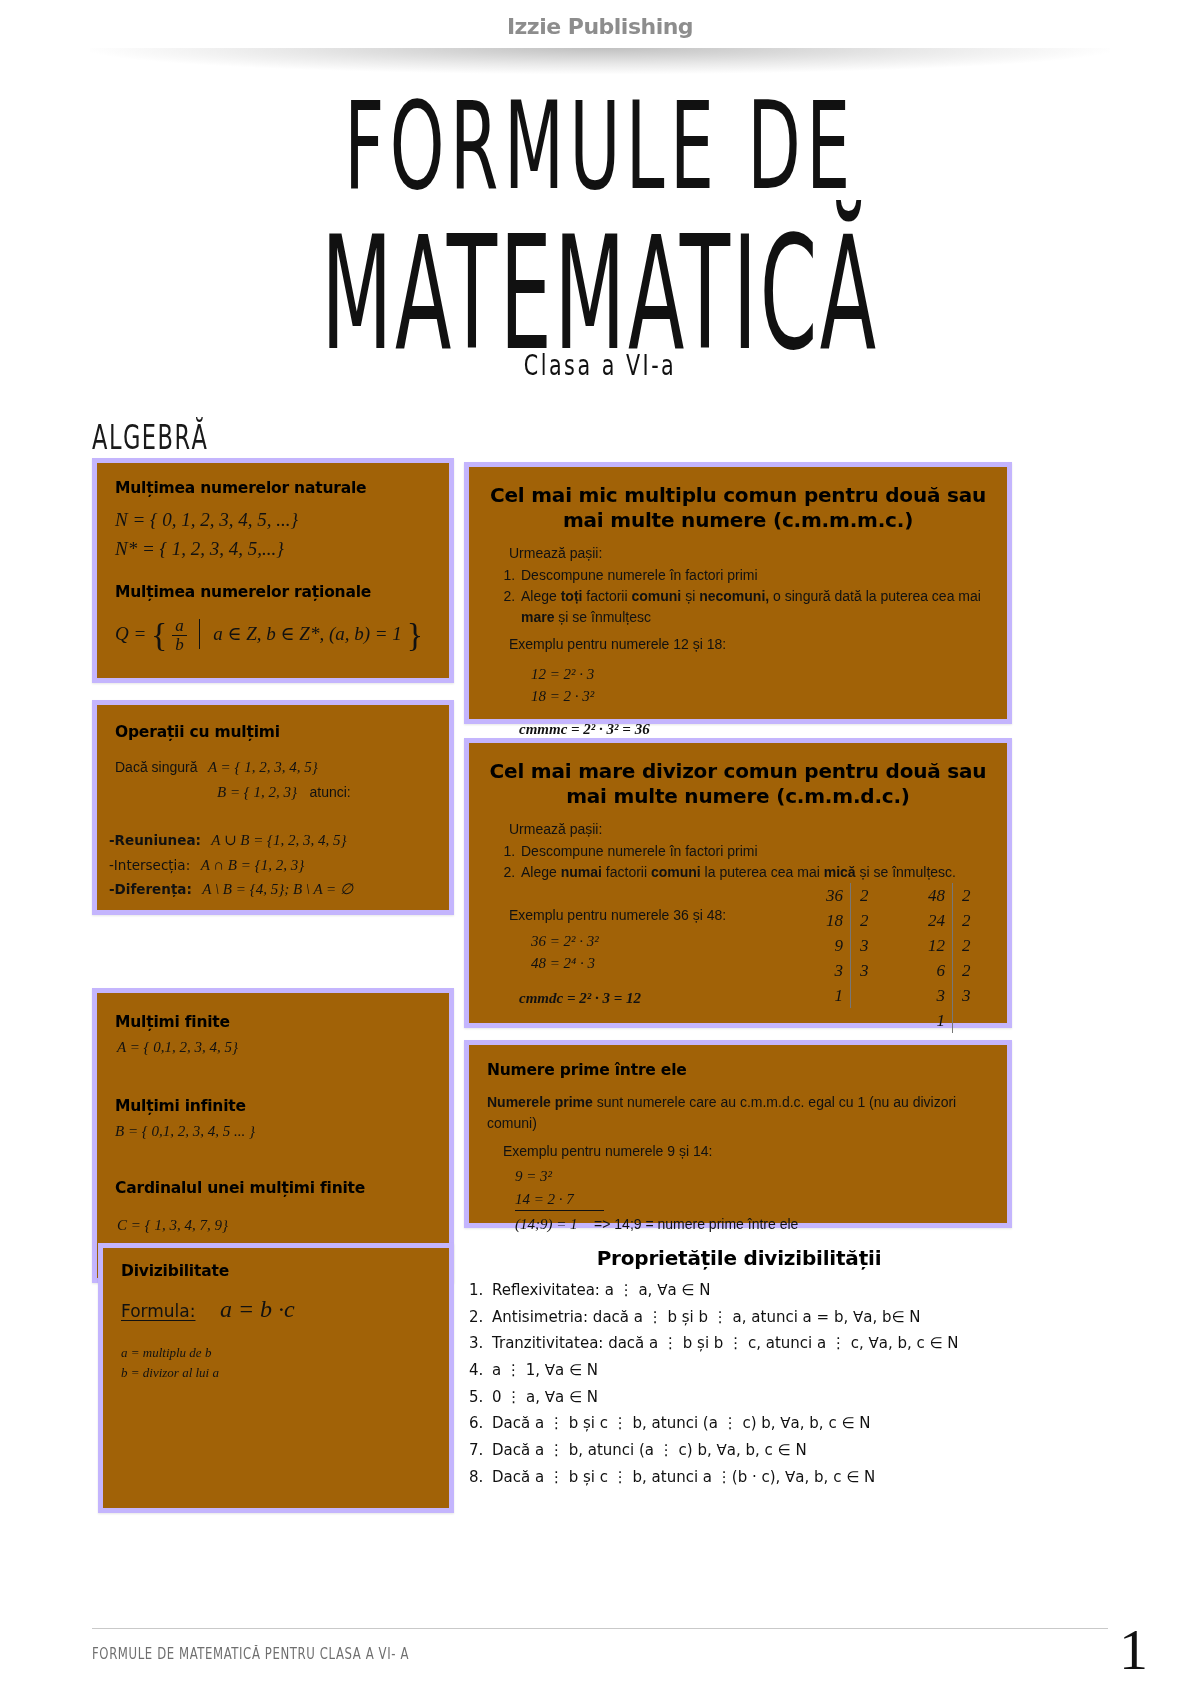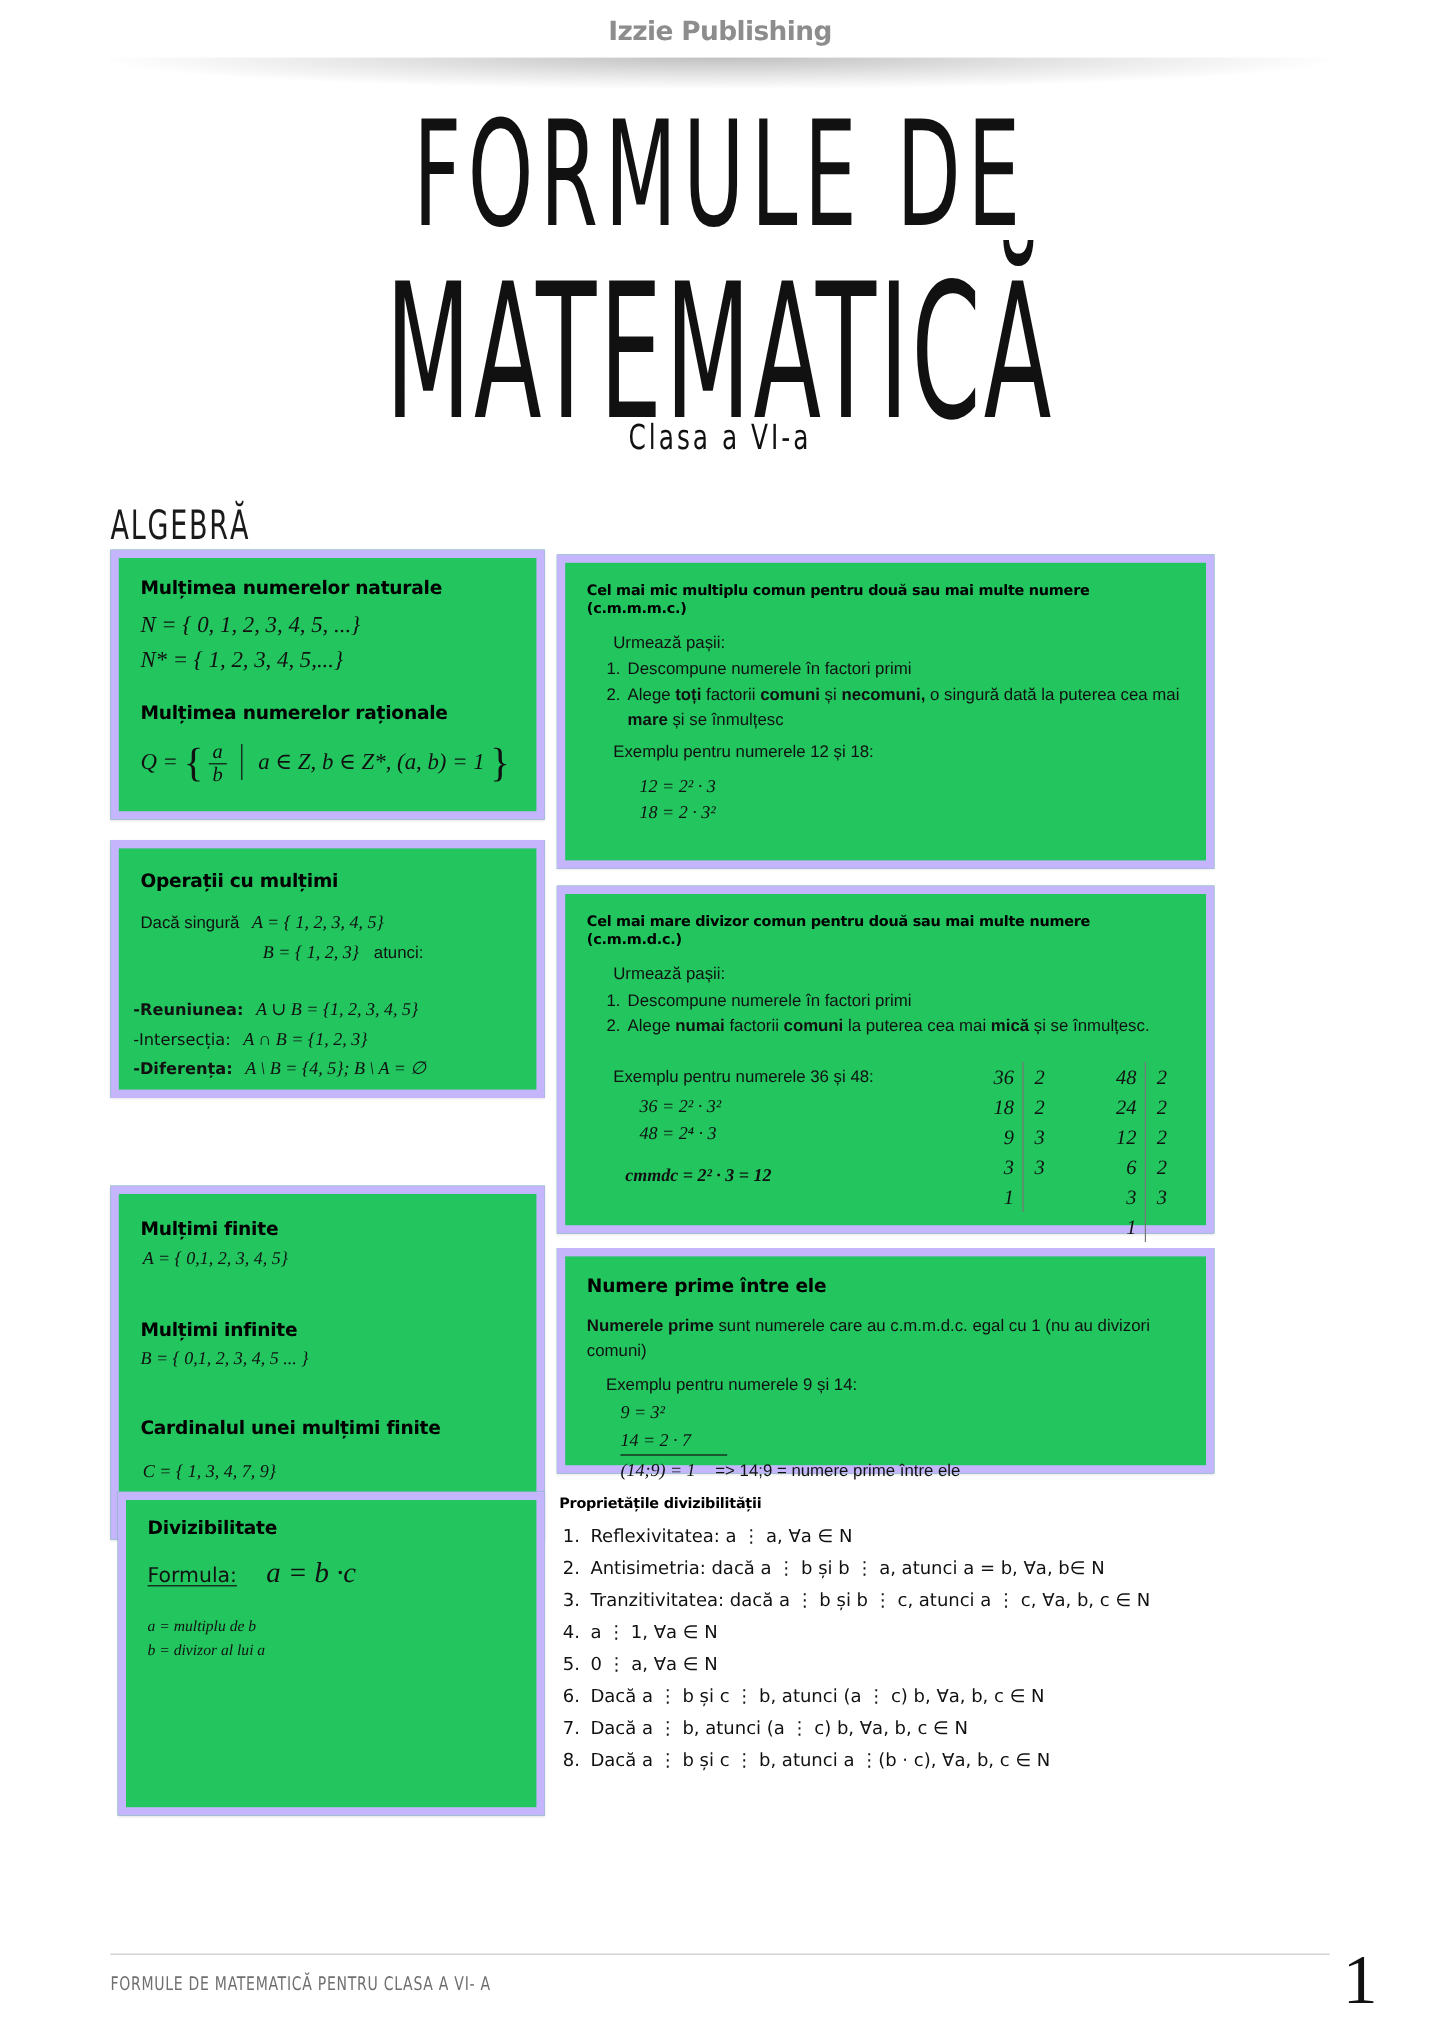--- a/index.html
+++ b/index.html
@@ -42,28 +42,28 @@
 
   .section-head{
     position:absolute;left:92px;top:418px;
     font-family:"DejaVu Sans Condensed","Liberation Sans",sans-serif;
     font-size:25px;letter-spacing:1.5px;transform:scaleY(1.35);
     transform-origin:left top;color:#1a1a1a;
   }
 
   
   .box{
-    position:absolute;border:7px solid #c4b5fd;background:#22c55e;
+    position:absolute;border:5px solid #c4b5fd;background:#a16207;
     box-shadow:0 1px 2px rgba(0,0,0,.10);box-sizing:border-box;
   }
   .box-title{
     font-family:"DejaVu Sans",sans-serif;font-weight:bold;
     font-size:15.5px;color:#000;letter-spacing:-.2px;line-height:1.25;
   }
-  .box-title.big{font-size:12px;}
+  .box-title.big{font-size:20px;text-align:center;}
   .body-txt{font-size:14px;line-height:1.45;color:#111;}
   .math{
     font-family:"Liberation Serif","DejaVu Serif",serif;
     font-style:italic;font-size:19px;color:#111;line-height:1.5;
   }
   .math.sm{font-size:15px;}
   .math.xs{font-size:13px;}
 
   .ol{margin:0;padding-left:22px;font-size:14px;line-height:1.5;}
   .ol li{margin:0;padding-left:2px;}
@@ -181,20 +181,21 @@
     <div class="body-txt" style="margin:10px 0 0 40px;">Urmează pașii:</div>
     <ol class="ol steps" style="margin-top:2px;margin-right:16px;">
       <li>Descompune numerele în factori primi</li>
       <li>
         <span>Alege </span><b>toți</b><span> factorii </span><b>comuni</b><span> și </span><b>necomuni,</b><span> o singură dată la puterea cea mai </span><b>mare</b><span> și se înmulțesc</span>
       </li>
     </ol>
     <div class="body-txt" style="margin:6px 0 0 40px;">Exemplu pentru numerele 12 și 18:</div>
     <div class="math sm" style="margin:8px 0 0 62px;">12 = 2² · 3</div>
     <div class="math sm" style="margin:0 0 0 62px;">18 = 2 · 3²</div>
+    <div class="math sm" style="margin:10px 0 0 50px;font-weight:bold;">cmmmc = 2² · 3² = 36</div>
   </div>
 
   <div class="box" style="left:464px;top:738px;width:548px;height:290px;">
     <div class="box-title big" style="margin:16px 18px 0 18px;">Cel mai mare divizor comun pentru două sau mai multe numere (c.m.m.d.c.)</div>
     <div class="body-txt" style="margin:10px 0 0 40px;">Urmează pașii:</div>
     <ol class="ol steps" style="margin-top:2px;margin-right:16px;">
       <li>Descompune numerele în factori primi</li>
       <li>
         <span>Alege </span><b>numai</b><span> factorii </span><b>comuni</b><span> la puterea cea mai </span><b>mică</b><span> și se înmulțesc.</span>
       </li>

